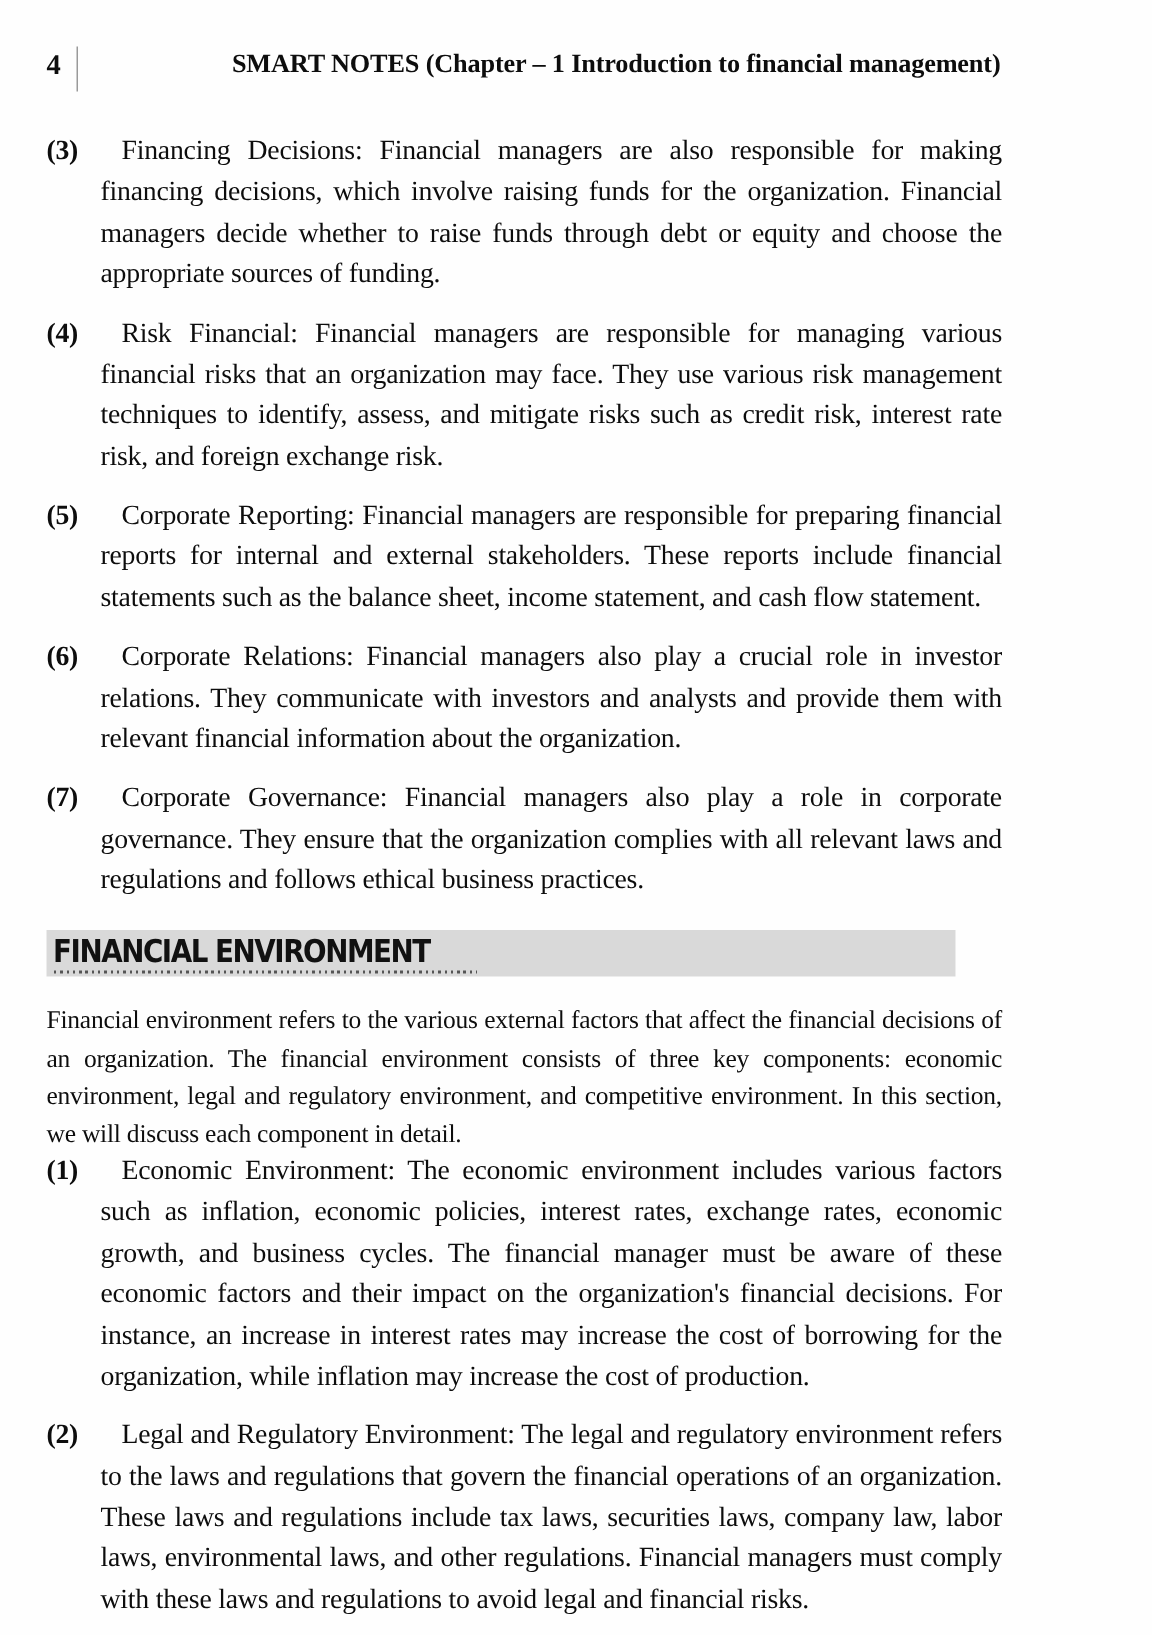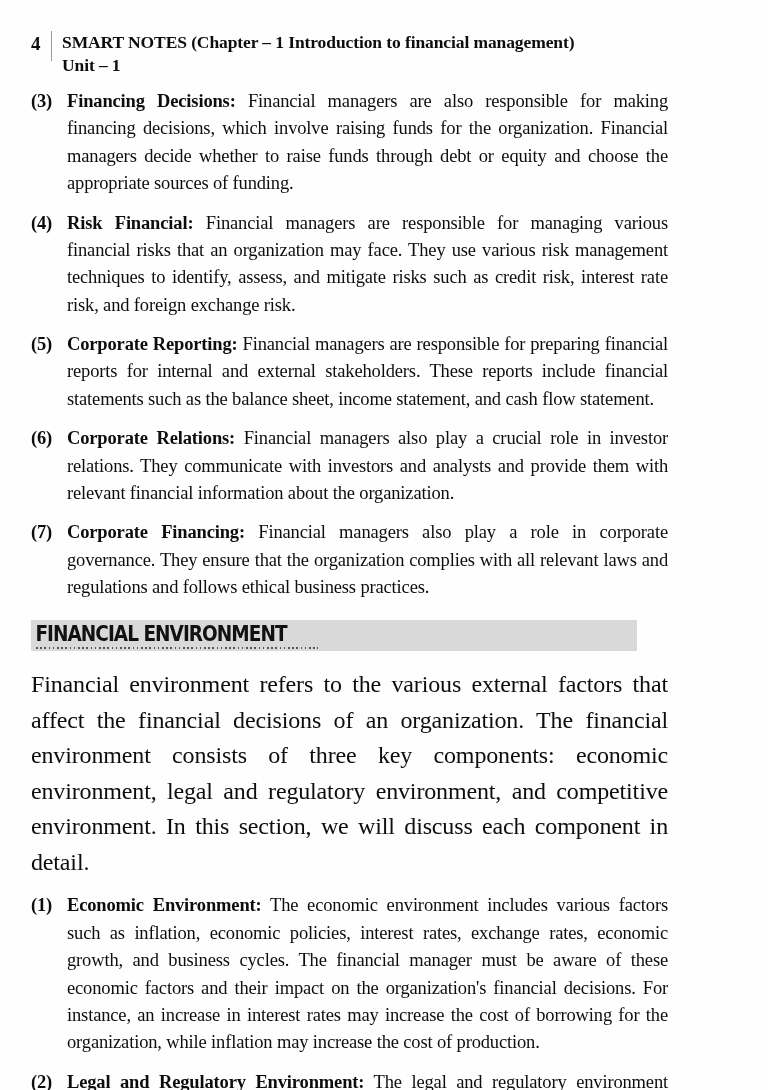--- a/index.html
+++ b/index.html
@@ -46,21 +46,21 @@
   .folio-rule {
     width: 1px;
     height: 30px;
     background: #9a9a9a;
     margin-left: 2px;
     margin-right: 10px;
     flex: none;
   }
   .header-titles {
     flex: 1;
-    text-align: left;
+    text-align: right;
     padding-right: 1px;
   }
   .header-line1 {
     font-size: 17.5px;
     font-weight: bold;
     line-height: 1.28;
     letter-spacing: -0.1px;
     white-space: nowrap;
   }
   .header-line2 {
@@ -97,31 +97,31 @@
     flex: 1;
     font-size: 18.5px;
     line-height: 1.48;
     text-align: justify;
     text-justify: inter-word;
     letter-spacing: -0.15px;
     word-spacing: 0px;
     hyphens: none;
   }
   .num-body b {
-    font-weight: bold;
+    font-weight: normal;
+    margin-left: 14px;
   }
 
   
   .para {
-    font-size: 24px;
+    font-size: 17px;
     line-height: 1.48;
     text-align: justify;
     text-justify: inter-word;
     letter-spacing: -0.15px;
-    margin-bottom: 12px;
   }
 
   
   .section-band {
     background: #d9d9d9;
     width: 606px;
     height: 31px;
     margin-top: 19px;
     margin-bottom: 16px;
     position: relative;
@@ -158,21 +158,20 @@
 </head>
 <body>
 
 <div class="page">
 
   <div class="page-header">
     <div class="folio">4</div>
     <div class="folio-rule"></div>
     <div class="header-titles">
       <div class="header-line1">SMART NOTES (Chapter – 1 Introduction to financial management)</div>
-      <div class="header-line2">Unit – 1</div>
     </div>
   </div>
 
   <div class="content">
 
     <div class="num-item">
       <div class="num-marker">(3)</div>
       <div class="num-body"><b>Financing Decisions:</b><span> Financial managers are also responsible for making financing decisions, which involve raising funds for the organization. Financial managers decide whether to raise funds through debt or equity and choose the appropriate sources of funding.</span></div>
     </div>
 
@@ -186,21 +185,21 @@
       <div class="num-body"><b>Corporate Reporting:</b><span> Financial managers are responsible for preparing financial reports for internal and external stakeholders. These reports include financial statements such as the balance sheet, income statement, and cash flow statement.</span></div>
     </div>
 
     <div class="num-item">
       <div class="num-marker">(6)</div>
       <div class="num-body"><b>Corporate Relations:</b><span> Financial managers also play a crucial role in investor relations. They communicate with investors and analysts and provide them with relevant financial information about the organization.</span></div>
     </div>
 
     <div class="num-item">
       <div class="num-marker">(7)</div>
-      <div class="num-body"><b>Corporate Financing:</b><span> Financial managers also play a role in corporate governance. They ensure that the organization complies with all relevant laws and regulations and follows ethical business practices.</span></div>
+      <div class="num-body"><b>Corporate Governance:</b><span> Financial managers also play a role in corporate governance. They ensure that the organization complies with all relevant laws and regulations and follows ethical business practices.</span></div>
     </div>
 
     <div class="section-band">
       <div class="section-title">FINANCIAL ENVIRONMENT</div>
       <div class="section-underline"></div>
     </div>
 
     <div class="para">Financial environment refers to the various external factors that affect the financial decisions of an organization. The financial environment consists of three key components: economic environment, legal and regulatory environment, and competitive environment. In this section, we will discuss each component in detail.</div>
 
     <div class="num-item">

